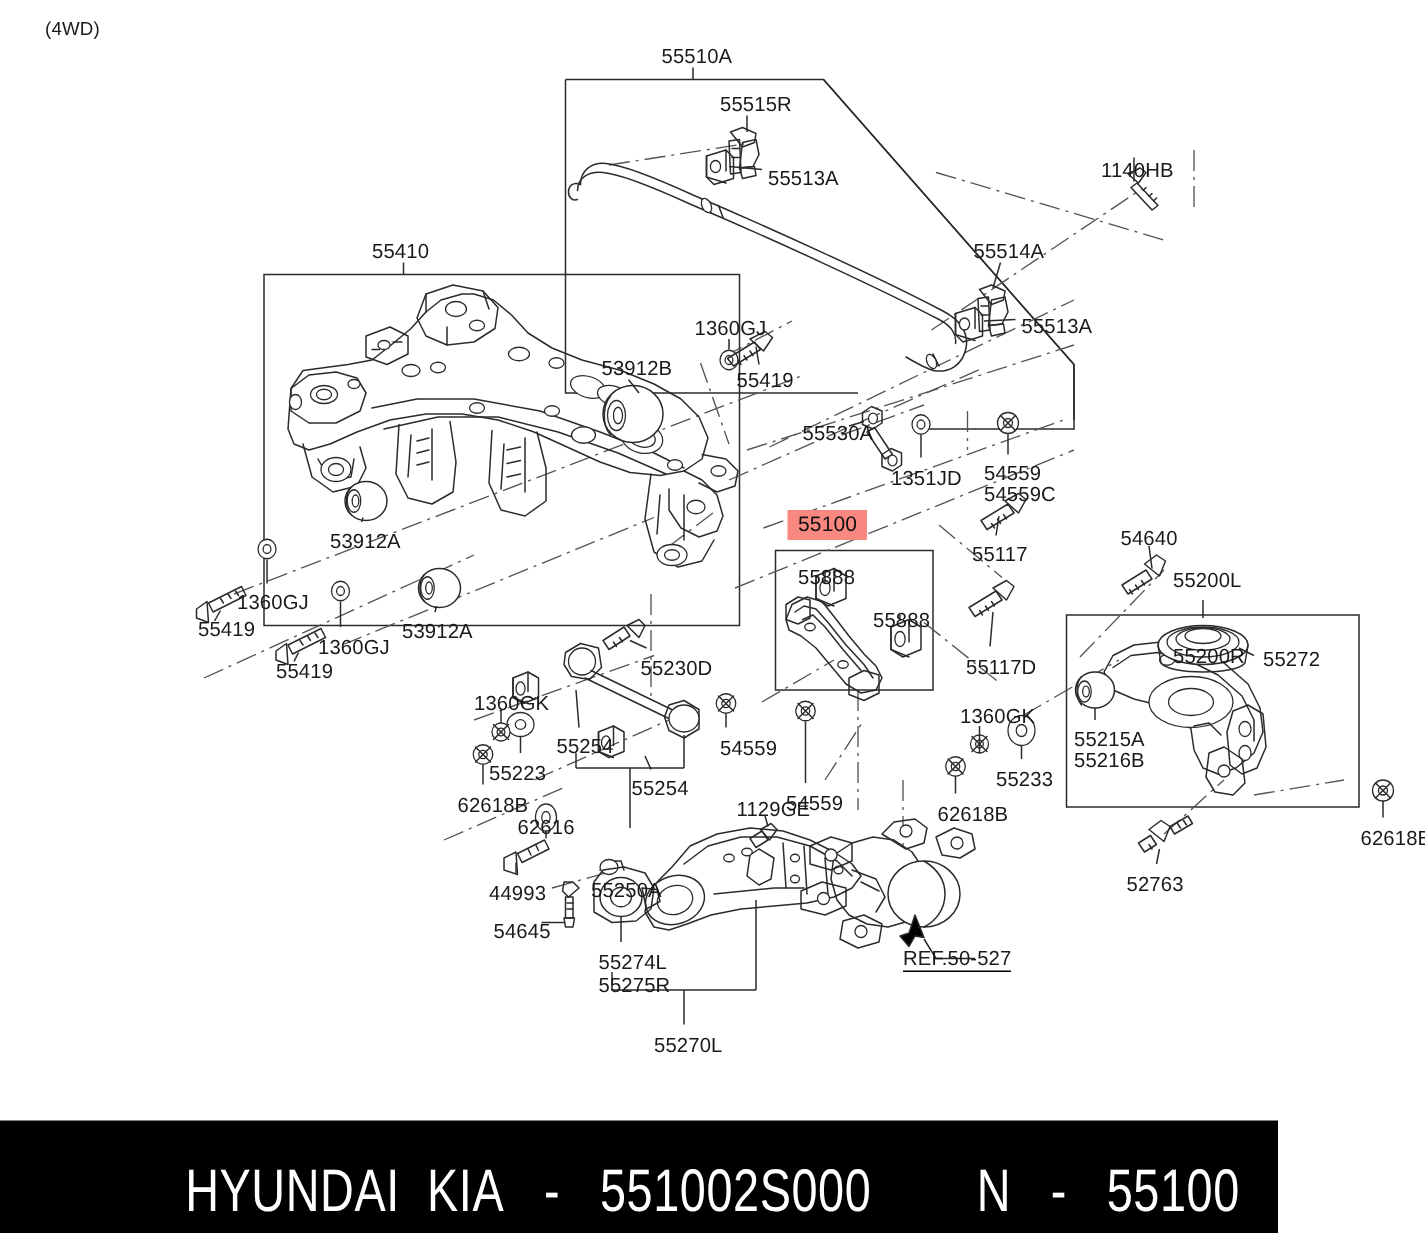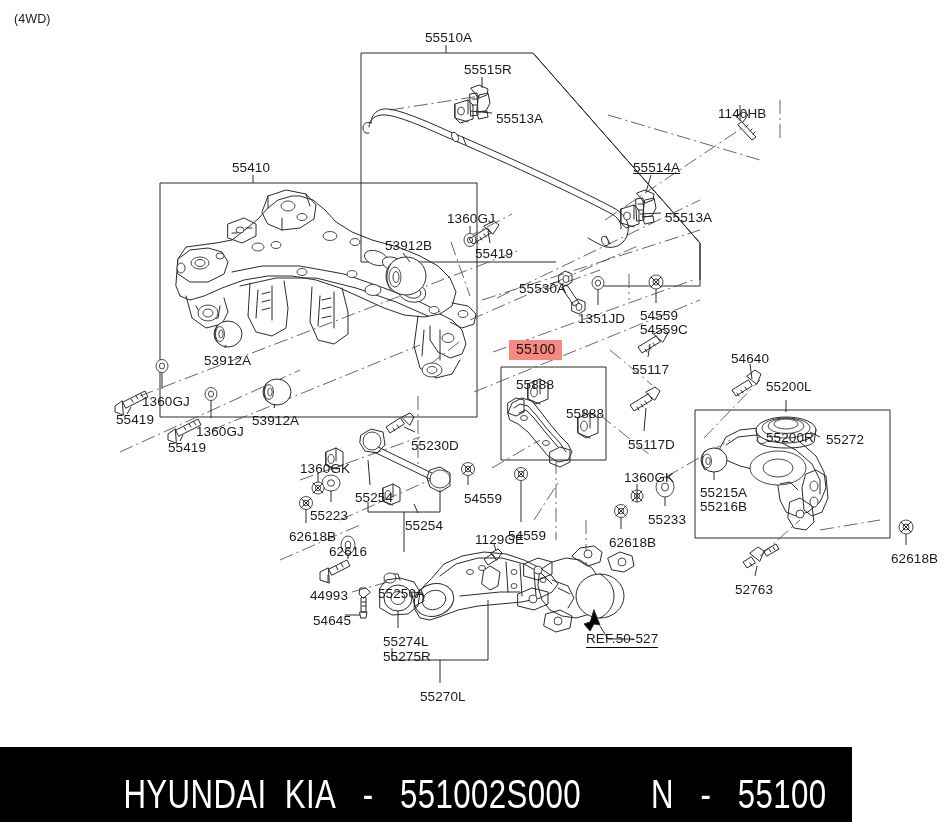--- a/index.html
+++ b/index.html
@@ -3,21 +3,21 @@
 <meta charset="utf-8">
 <title>Parts Diagram</title>
 <style>
   html,body{margin:0;padding:0;background:#fff;}
   body{
     width:950px;height:822px;overflow:hidden;
     font-family:"Liberation Sans","DejaVu Sans",sans-serif;
     color:#000;position:relative;
   }
   #sheet{position:absolute;left:0;top:0;width:950px;height:822px;background:#fff;}
-  #drawing{position:absolute;left:0;top:0;width:770px;height:727px;}
+  #drawing{position:absolute;left:16px;top:0;width:770px;height:727px;}
   svg.diagram{position:absolute;left:0;top:0;width:950px;height:727px;}
 
   .lbl{
     position:absolute;
     font-family:"Liberation Sans","DejaVu Sans",sans-serif;
     font-size:13.5px;
     line-height:15px;
     color:#1a1a1a;
     white-space:pre;
     letter-spacing:0.1px;
@@ -597,21 +597,21 @@
         <path class="lead" d="M440,683 L440,660 M440,660 L392,660 M440,660 L488,660 M392,660 L392,648 M488,660 L488,600"></path>
       </g>
     </svg>
 
     <div class="lbl mode" style="left:14px;top:12px;">(4WD)</div>
 
     <div class="lbl" style="left:425px;top:30px;">55510A</div>
     <div class="lbl" style="left:464px;top:62px;">55515R</div>
     <div class="lbl" style="left:496px;top:111px;">55513A</div>
     <div class="lbl" style="left:718px;top:106px;">1140HB</div>
-    <div class="lbl" style="left:633px;top:160px;text-decoration:underline;">55514A</div>
+    <div class="lbl" style="left:633px;top:160px;">55514A</div>
     <div class="lbl" style="left:665px;top:210px;">55513A</div>
     <div class="lbl" style="left:232px;top:160px;">55410</div>
     <div class="lbl" style="left:447px;top:211px;">1360GJ</div>
     <div class="lbl" style="left:475px;top:246px;">55419</div>
     <div class="lbl" style="left:385px;top:238px;">53912B</div>
     <div class="lbl" style="left:519px;top:281px;">55530A</div>
     <div class="lbl" style="left:578px;top:311px;">1351JD</div>
     <div class="lbl" style="left:640px;top:308px;">54559</div>
     <div class="lbl" style="left:640px;top:322px;">54559C</div>
     <div class="lbl" style="left:204px;top:353px;">53912A</div>

